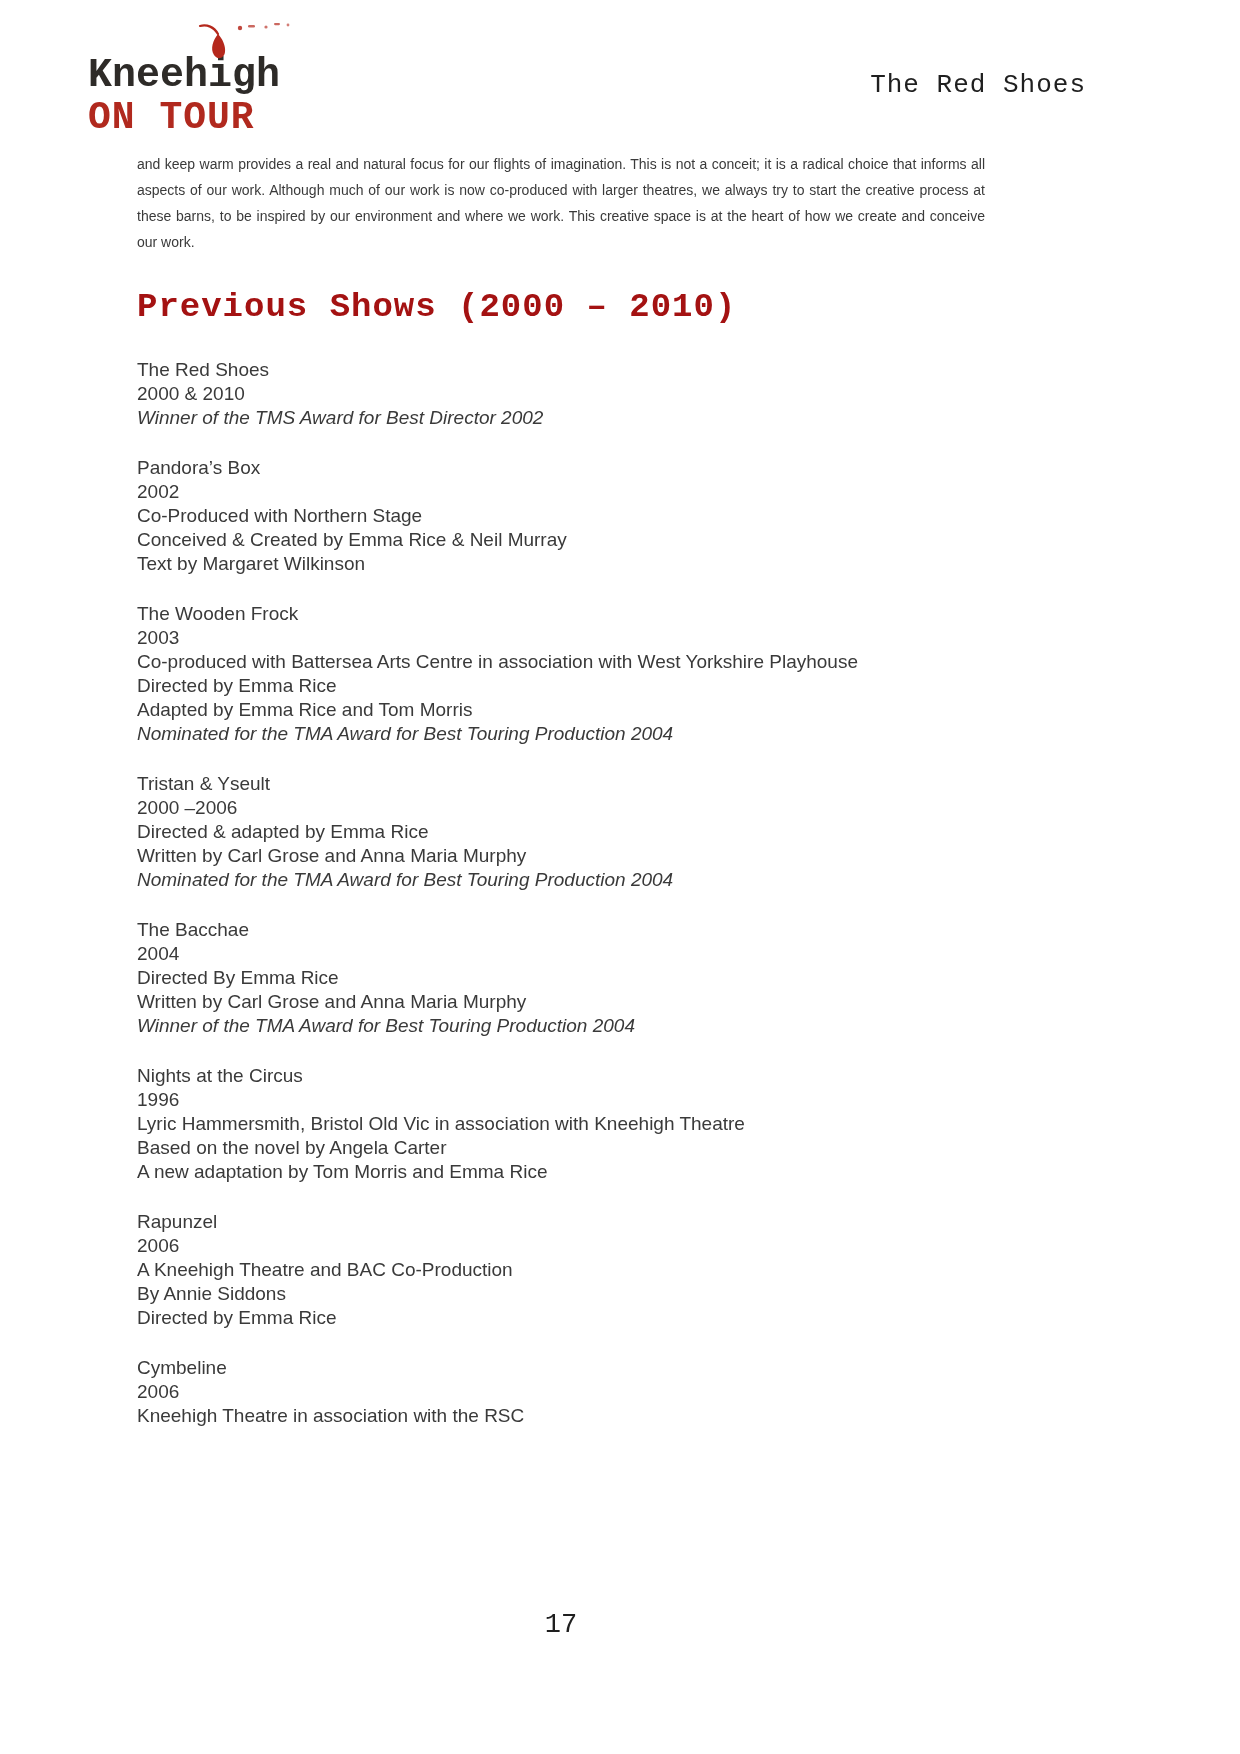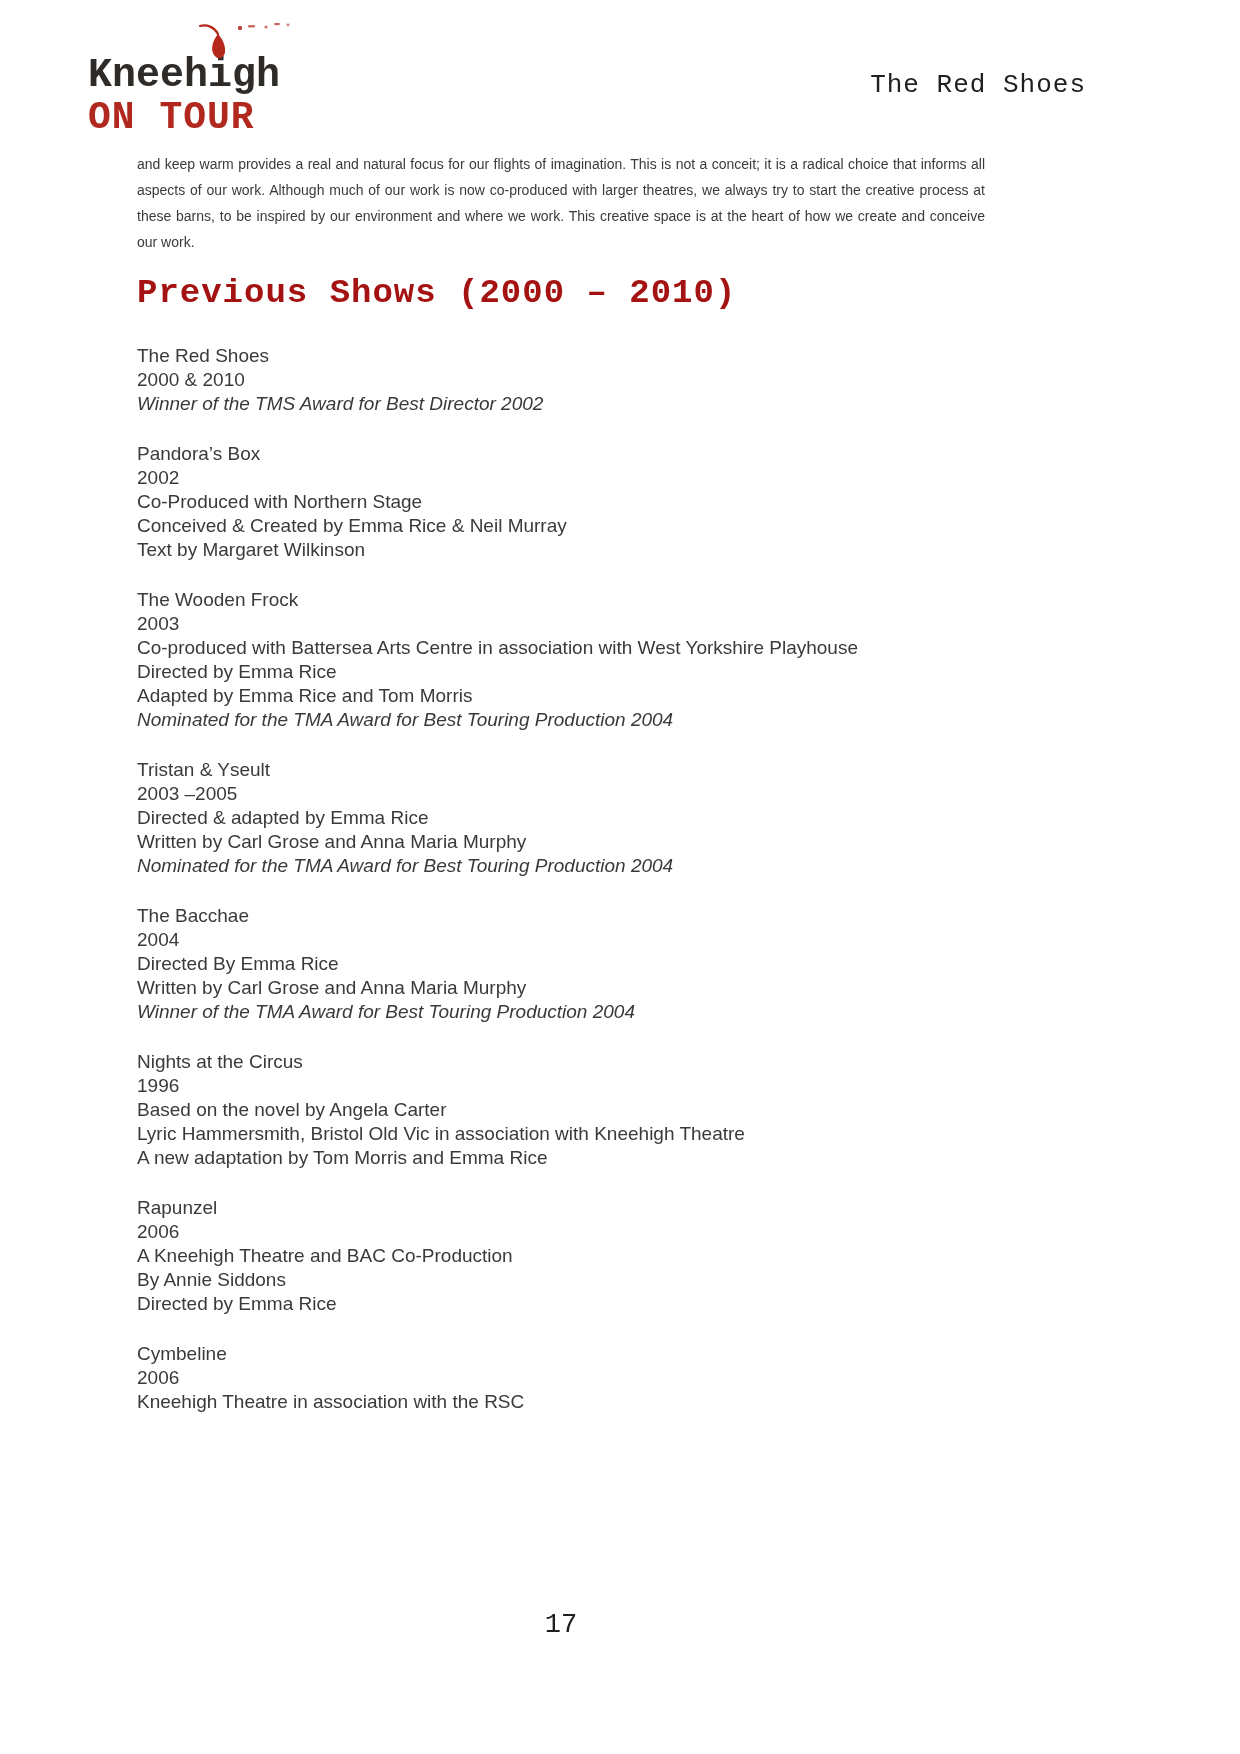--- a/index.html
+++ b/index.html
@@ -46,21 +46,21 @@
 
   
   .content { margin:0 255px 0 137px; }
   .intro {
     font-size:14px;
     line-height:26px;
     text-align:justify;
     color:#3a3a3a;
   }
   .section-heading {
-    margin-top:18px;
+    margin-top:32px;
     font-family:"Liberation Mono", monospace;
     font-weight:bold;
     font-size:34px;
     line-height:1.2;
     letter-spacing:1px;
     color:#a41212;
     white-space:nowrap;
   }
   .shows { margin-top:30px; }
   .show { margin-bottom:26px; }
@@ -130,39 +130,39 @@
         <div class="show-title">The Wooden Frock</div>
         <div class="show-line">2003</div>
         <div class="show-line">Co-produced with Battersea Arts Centre in association with West Yorkshire Playhouse</div>
         <div class="show-line">Directed by Emma Rice</div>
         <div class="show-line">Adapted by Emma Rice and Tom Morris</div>
         <div class="show-line award">Nominated for the TMA Award for Best Touring Production 2004</div>
       </div>
 
       <div class="show">
         <div class="show-title">Tristan &amp; Yseult</div>
-        <div class="show-line">2003 –2005</div>
+        <div class="show-line">2000 –2006</div>
         <div class="show-line">Directed &amp; adapted by Emma Rice</div>
         <div class="show-line">Written by Carl Grose and Anna Maria Murphy</div>
         <div class="show-line award">Nominated for the TMA Award for Best Touring Production 2004</div>
       </div>
 
       <div class="show">
         <div class="show-title">The Bacchae</div>
         <div class="show-line">2004</div>
         <div class="show-line">Directed By Emma Rice</div>
         <div class="show-line">Written by Carl Grose and Anna Maria Murphy</div>
         <div class="show-line award">Winner of the TMA Award for Best Touring Production 2004</div>
       </div>
 
       <div class="show">
         <div class="show-title">Nights at the Circus</div>
         <div class="show-line">1996</div>
+        <div class="show-line">Lyric Hammersmith, Bristol Old Vic in association with Kneehigh Theatre</div>
         <div class="show-line">Based on the novel by Angela Carter</div>
-        <div class="show-line">Lyric Hammersmith, Bristol Old Vic in association with Kneehigh Theatre</div>
         <div class="show-line">A new adaptation by Tom Morris and Emma Rice</div>
       </div>
 
       <div class="show">
         <div class="show-title">Rapunzel</div>
         <div class="show-line">2006</div>
         <div class="show-line">A Kneehigh Theatre and BAC Co-Production</div>
         <div class="show-line">By Annie Siddons</div>
         <div class="show-line">Directed by Emma Rice</div>
       </div>

